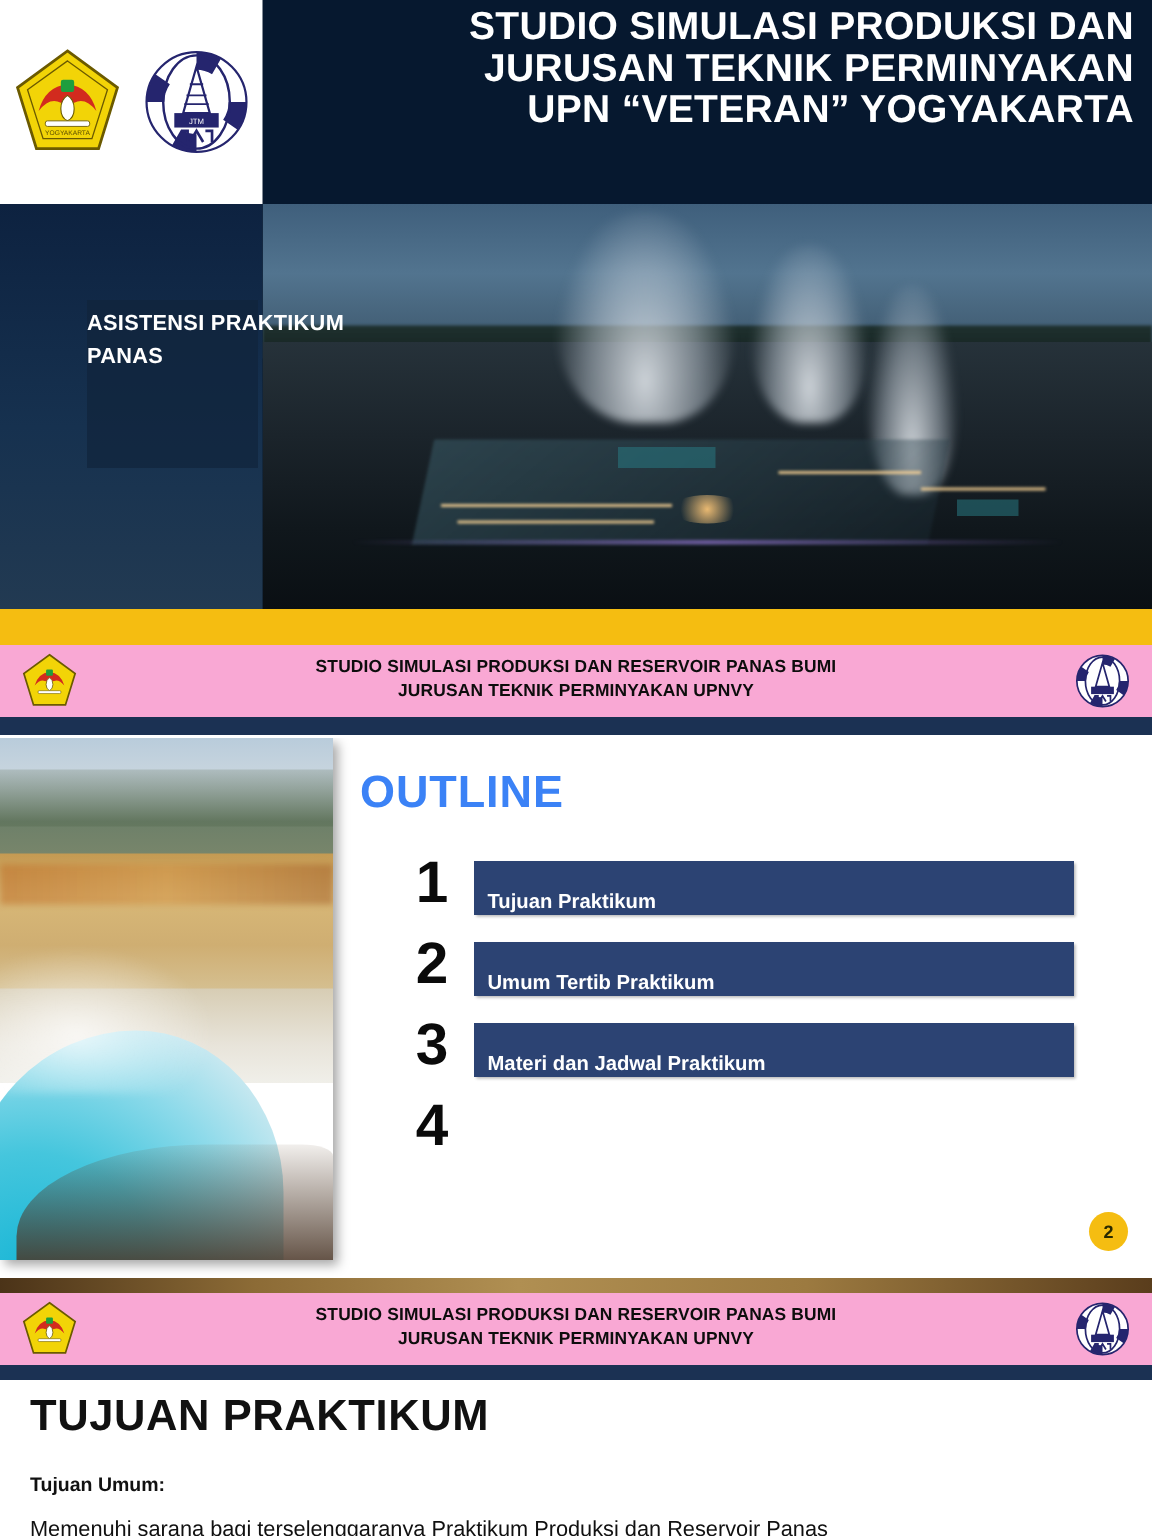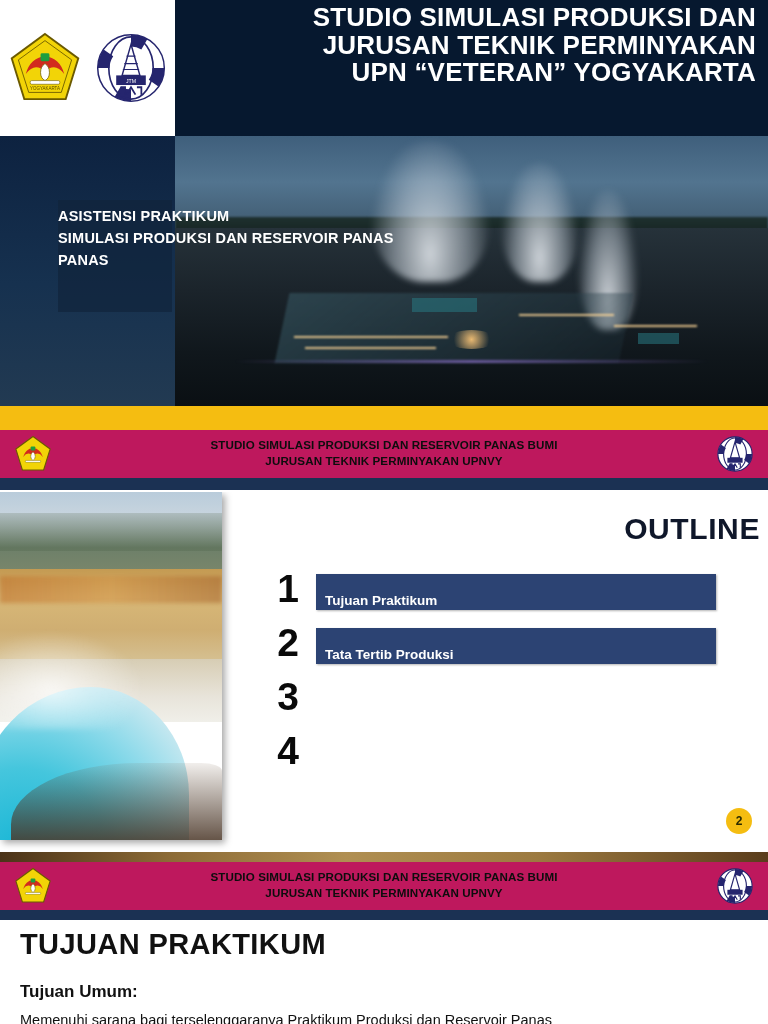--- a/index.html
+++ b/index.html
@@ -65,21 +65,21 @@
   }
   .s1-captionbg{
     position:absolute;left:58px;top:200px;width:114px;height:112px;
     background:rgba(17,36,60,.72);
   }
 
   
   .band-yellow{position:absolute;left:0;top:406px;width:768px;height:24px;background:#f5bd11;}
 
   
-  .footer{position:absolute;left:0;width:768px;height:48px;background:#be185d;}
+  .footer{position:absolute;left:0;width:768px;height:48px;background:#f9a8d4;}
   .footer .ftext{
     position:absolute;left:90px;top:7px;width:588px;text-align:center;
     color:#0d0d0d;font-weight:bold;font-size:11.6px;line-height:16px;letter-spacing:.1px;
   }
   .footer .lg-left{position:absolute;left:14px;top:5px;}
   .footer .lg-right{position:absolute;right:14px;top:5px;}
   .strip-navy{position:absolute;left:0;width:768px;height:12px;background:#1b3153;}
 
   
   .slide2{position:absolute;left:0;top:492px;width:768px;height:360px;background:#ffffff;overflow:hidden;}
@@ -97,43 +97,43 @@
     background:linear-gradient(180deg,#d7cdb4 0%,#e8e4da 60%,#f0efe9 100%);}
   .s2-photo .pool{position:absolute;left:-10%;top:56%;width:95%;height:58%;
     border-radius:55% 48% 10% 10%/60% 55% 10% 10%;
     background:radial-gradient(ellipse at 20% 80%,#19b6d6 0%,#45c6dd 35%,#8ddaea 62%,#cfeaf1 85%,#e9f2f3 100%);}
   .s2-photo .steam{position:absolute;left:-5%;top:40%;width:70%;height:28%;
     background:radial-gradient(ellipse at 40% 60%,rgba(255,255,255,.75),rgba(255,255,255,0) 70%);filter:blur(3px);}
   .s2-photo .rim{position:absolute;left:5%;top:78%;width:95%;height:22%;
     background:linear-gradient(180deg,rgba(120,95,70,.1),rgba(75,55,40,.85));
     border-radius:60% 10% 0 0/80% 10% 0 0;}
 
-  .s2-title{position:absolute;left:240px;top:20px;width:520px;text-align:right;
-    font-size:30px;font-weight:bold;color:#0f172a;letter-spacing:.6px;}
+  .s2-title{position:absolute;left:240px;top:20px;width:520px;text-align:left;
+    font-size:30px;font-weight:bold;color:#3b82f6;letter-spacing:.6px;}
 
   .s2-rows{position:absolute;left:240px;top:78px;width:520px;}
   .s2-row{position:relative;height:54px;}
   .s2-num{position:absolute;left:28px;top:-4px;width:40px;text-align:center;
     font-size:39px;font-weight:bold;color:#0a0a0a;line-height:46px;}
   .s2-bar{position:absolute;left:76px;top:4px;width:400px;height:36px;
     background:#2c4373;box-shadow:1px 1px 2px rgba(0,0,0,.30);}
   .s2-bar span{position:absolute;left:9px;top:19px;color:#ffffff;font-size:13.5px;font-weight:600;}
 
   .pagebadge{position:absolute;right:16px;top:316px;width:26px;height:26px;border-radius:50%;
     background:#f5bd11;color:#2a2a00;font-size:12px;font-weight:bold;
     display:flex;align-items:center;justify-content:center;}
 
   .band-brown{position:absolute;left:0;width:768px;height:10px;
     background:linear-gradient(90deg,#4b3318 0%,#8c6b36 22%,#b08f52 45%,#9c7a40 70%,#5a3d1c 100%);}
 
   
   .slide3{position:absolute;left:0;top:920px;width:768px;height:104px;background:#ffffff;overflow:hidden;}
   .s3-title{position:absolute;left:20px;top:8px;font-size:29px;font-weight:bold;
     color:#111111;letter-spacing:.4px;}
-  .s3-sub{position:absolute;left:20px;top:62px;font-size:17px;font-weight:bold;color:#111111;}
+  .s3-sub{position:absolute;left:20px;top:62px;font-size:13px;font-weight:bold;color:#111111;}
   .s3-body{position:absolute;left:20px;top:88px;width:730px;font-size:14.5px;color:#111111;
     text-align:justify;line-height:25px;}
 
   
   .lg-upn{display:block;}
   .lg-tm{display:block;}
 </style>
 </head>
 <body>
 
@@ -193,21 +193,20 @@
 
     <div class="s1-title">
       <div>STUDIO SIMULASI PRODUKSI DAN</div>
       <div>JURUSAN TEKNIK PERMINYAKAN</div>
       <div>UPN “VETERAN” YOGYAKARTA</div>
     </div>
 
     <div class="s1-captionbg"></div>
     <div class="s1-captionbox">
       <div>ASISTENSI PRAKTIKUM</div>
-      <div>SIMULASI PRODUKSI DAN RESERVOIR PANAS</div>
       <div>PANAS</div>
     </div>
   </section>
 
   <div class="band-yellow"></div>
 
   <div class="footer" style="top:430px;">
     <svg class="lg-left" width="38" height="38" viewBox="0 0 100 100">
       <path d="M50 4 L95 37 L78 92 L22 92 L5 37 Z" fill="#f2d407" stroke="#6b5a00" stroke-width="3"></path>
       <path d="M24 58 q6 -22 26 -24 q20 2 26 24 q-7 -9 -14 -9 q-6 0 -12 6 q-6 -6 -12 -6 q-7 0 -14 9 Z" fill="#d22b1e"></path>
@@ -253,25 +252,28 @@
     <div class="s2-rows">
       <div class="s2-row">
         <div class="s2-num">1</div>
         <div class="s2-bar">
           <span>Tujuan Praktikum</span>
         </div>
       </div>
       <div class="s2-row">
         <div class="s2-num">2</div>
         <div class="s2-bar">
-          <span>Tata Tertib Produksi</span>
+          <span>Umum Tertib Praktikum</span>
         </div>
       </div>
       <div class="s2-row">
         <div class="s2-num">3</div>
+        <div class="s2-bar">
+          <span>Materi dan Jadwal Praktikum</span>
+        </div>
       </div>
       <div class="s2-row">
         <div class="s2-num">4</div>
       </div>
     </div>
 
     <div class="pagebadge">2</div>
   </section>
 
   <div class="band-brown" style="top:852px;"></div>

